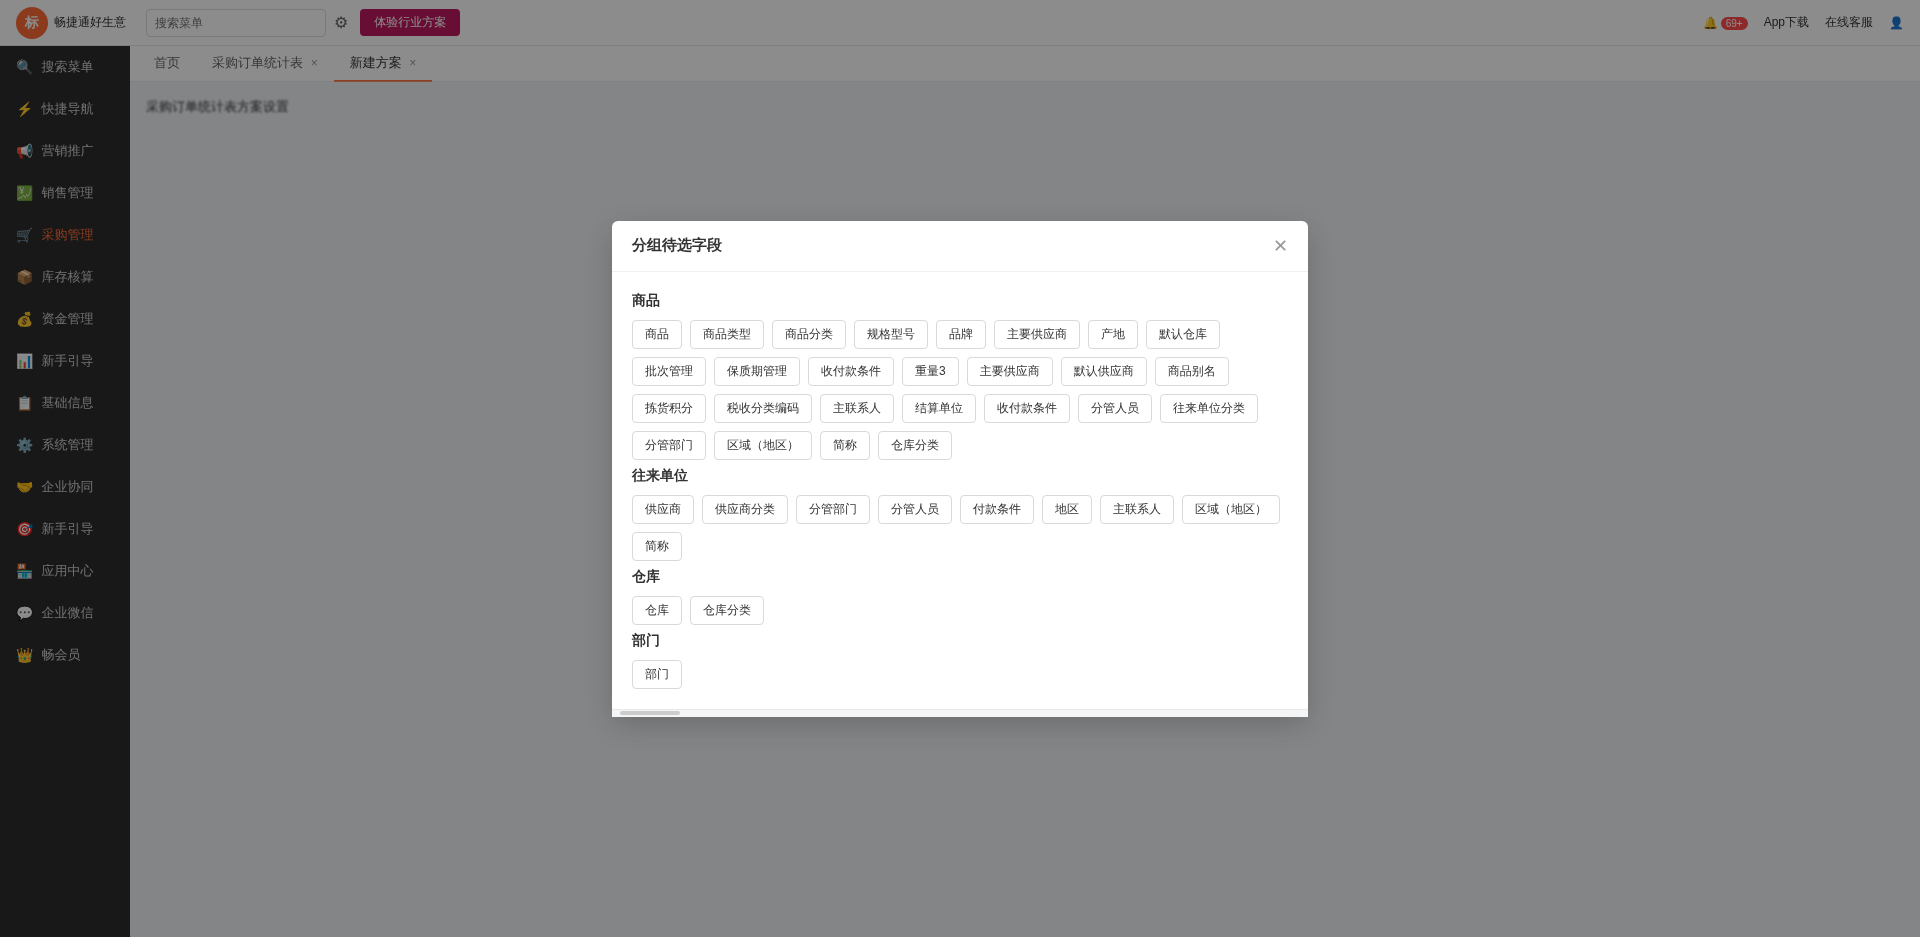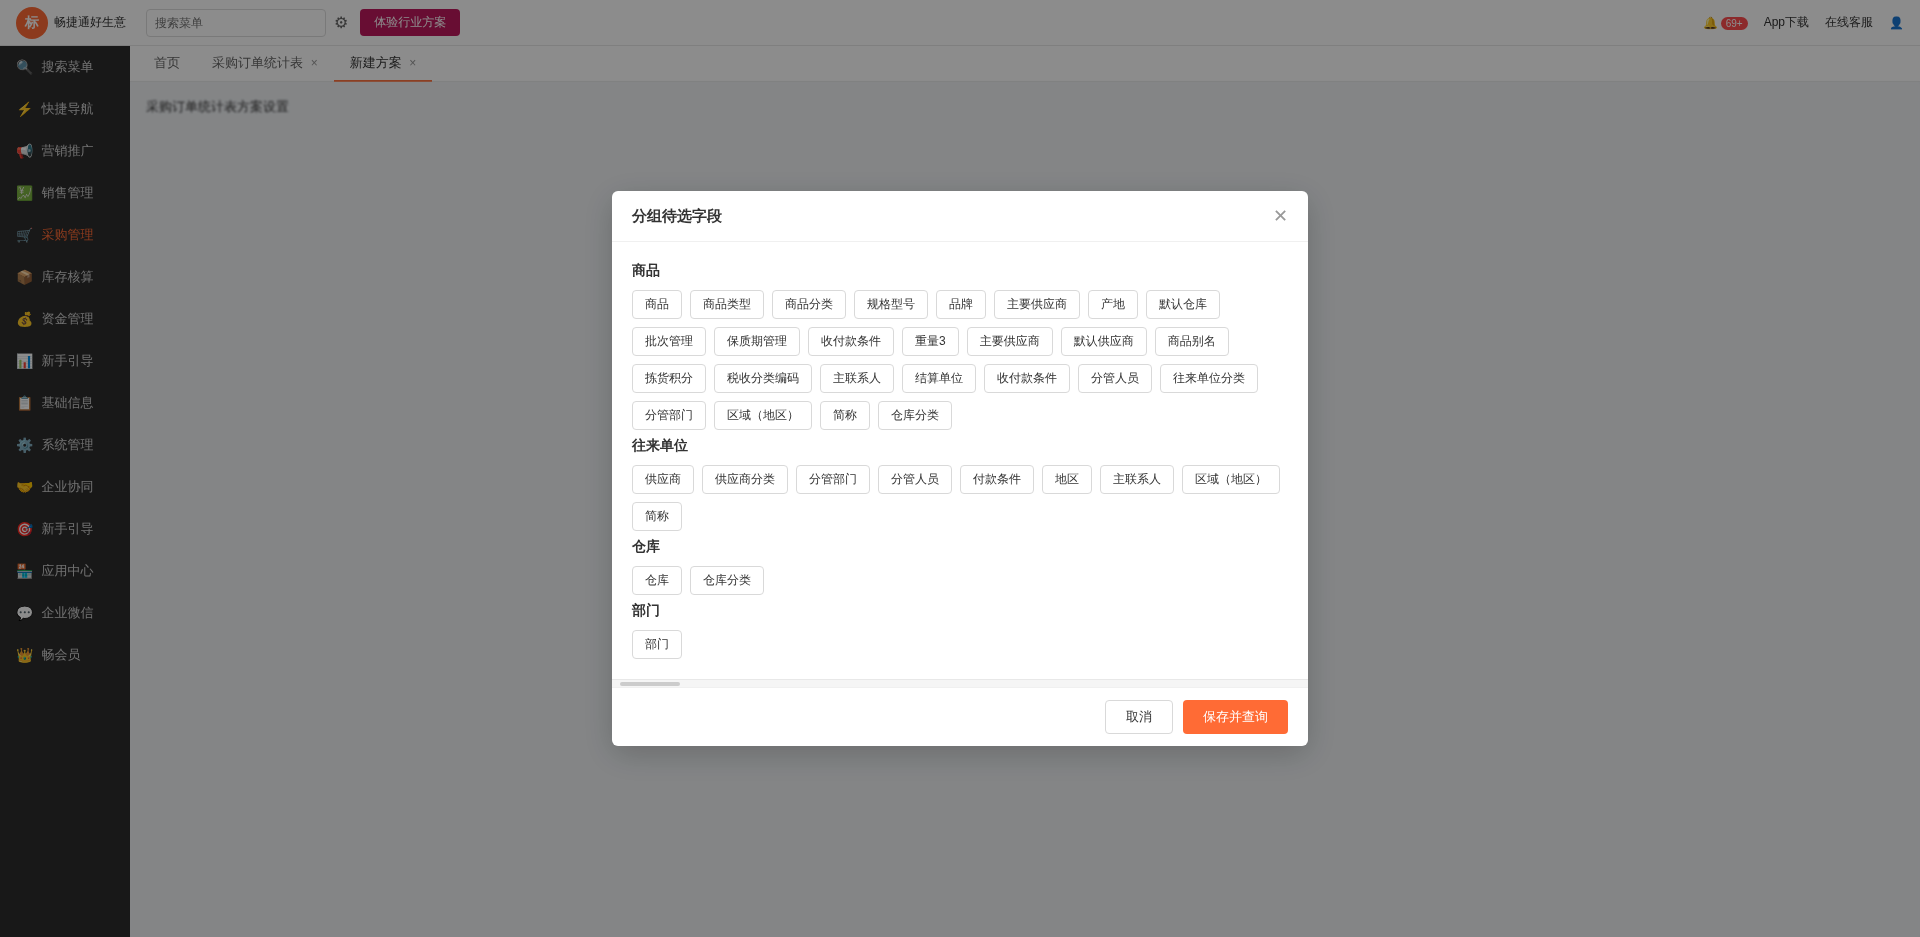--- a/index.html
+++ b/index.html
@@ -444,23 +444,19 @@
         <button class="field-tag">部门</button>
       </div>
 
 
     </div>
 
     <div class="dialog-bottom-scroll" style="display:flex; align-items:center; padding: 0 8px;">
       <div style="width:60px; height:4px; background:#ccc; border-radius:2px; margin-left:0;"></div>
     </div>
 
-    <div class="dialog-footer">
-      <button class="btn-cancel">取消</button>
-      <button class="btn-confirm">保存并查询</button>
-    </div>
   </div>
 </div>
 
 <div class="bottom-toolbar">
   <span style="color:#ccc; font-size:16px;">⚙</span>
   <span style="color:#ccc; font-size:16px;">🔊</span>
 </div>
 
 </body></html>

